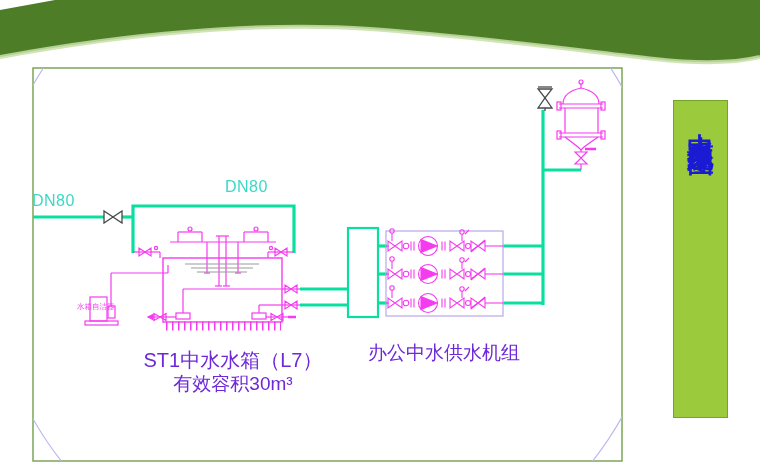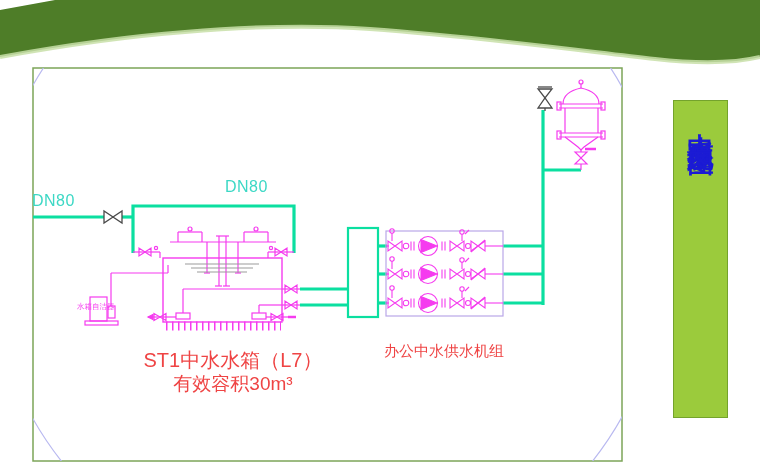--- a/index.html
+++ b/index.html
@@ -1,18 +1,18 @@
 <!DOCTYPE html>
 <html><head>
 <meta charset="utf-8">
 <style>
   html,body{margin:0;padding:0;background:#ffffff;}
   .slide{position:relative;width:760px;height:472px;background:#fff;overflow:hidden;
          font-family:"Liberation Sans",sans-serif;}
-  .cad-label{position:absolute;color:#ef4444;line-height:1.1;}
+  .cad-label{position:absolute;color:#6d28d9;line-height:1.1;}
   .dn-label{position:absolute;color:#3cd8c5;font-size:16px;font-weight:500;letter-spacing:0.5px;}
   .lbl-center{text-align:center;}
   .sidebar{position:absolute;left:673px;top:100px;width:55px;height:318px;
            background:#9bcb3c;border:1px solid #74a32c;box-sizing:border-box;
            display:flex;justify-content:center;}
   .sidebar .vtext{writing-mode:vertical-rl;text-orientation:upright;
            font-family:"Liberation Serif",serif;font-weight:bold;
            font-size:26px;letter-spacing:3px;color:#1b1bd4;padding-top:12px;}
   svg{position:absolute;left:0;top:0;}
 </style>
@@ -187,21 +187,21 @@
              C120,37 55,47 0,57" fill="none" stroke="#c8dfa8" stroke-width="4" opacity="0.85"></path>
   </g>
 </svg>
 
 <div class="dn-label" style="left:32px;top:192px;">DN80</div>
 <div class="dn-label" style="left:225px;top:178px;">DN80</div>
 
 <div class="cad-label lbl-center" style="left:138px;top:349px;width:190px;font-size:20px;">ST1中水水箱（L7）</div>
 <div class="cad-label lbl-center" style="left:138px;top:374px;width:190px;font-size:19px;">有效容积30m³</div>
 
-<div class="cad-label lbl-center" style="left:365px;top:343px;width:158px;font-size:15px;">办公中水供水机组</div>
+<div class="cad-label lbl-center" style="left:365px;top:343px;width:158px;font-size:19px;">办公中水供水机组</div>
 
 <div class="cad-label" style="left:77px;top:303px;font-size:7.5px;color:#f53bef;">水箱自洁器</div>
 
 <div class="sidebar">
   <div class="vtext">中水系统原理图</div>
 </div>
 
 </div>
 
 </body></html>

